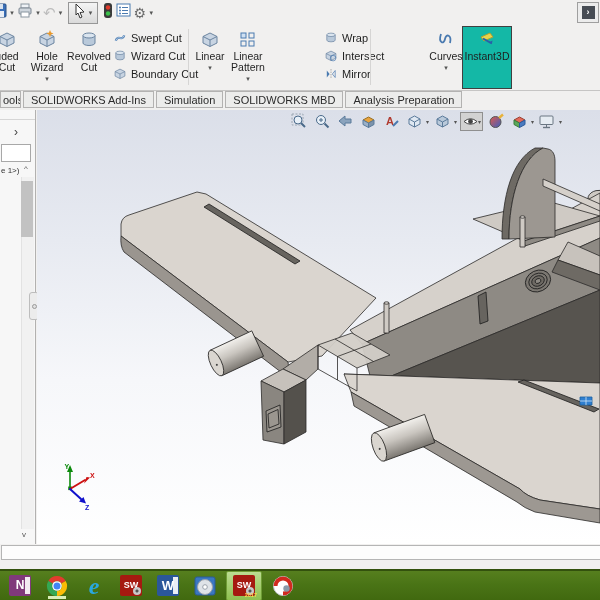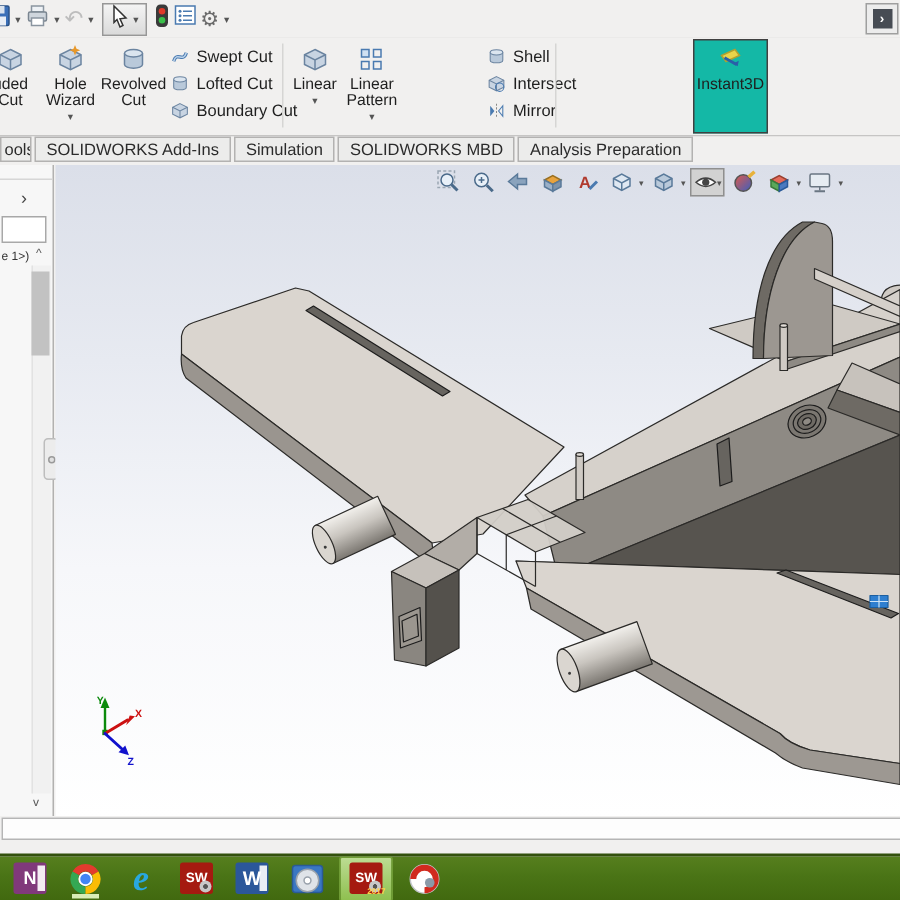--- a/index.html
+++ b/index.html
@@ -227,21 +227,21 @@
     <div class="smallbtn">
       <svg width="14" height="14" viewBox="0 0 20 20">
           <use href="#itube"></use>
         </svg>
       <span>Swept Cut</span>
     </div>
     <div class="smallbtn">
       <svg width="14" height="14" viewBox="0 0 20 20">
           <use href="#icyl"></use>
         </svg>
-      <span>Lofted Cut</span>
+      <span>Wizard Cut</span>
     </div>
     <div class="smallbtn">
       <svg width="14" height="14" viewBox="0 0 20 20">
           <use href="#icube"></use>
         </svg>
       <span>Boundary Cut</span>
     </div>
   </div>
   <div class="rsep" style="left:188px"></div>
   <div class="bigbtn" style="left:192px;width:36px">
@@ -257,37 +257,44 @@
       </svg>
     <span class="lbl">Linear
 Pattern</span>
     <span class="caret"></span>
   </div>
   <div class="smallcol" style="left:324px">
     <div class="smallbtn">
       <svg width="14" height="14" viewBox="0 0 20 20">
           <use href="#icyl"></use>
         </svg>
-      <span>Shell</span>
+      <span>Wrap</span>
     </div>
     <div class="smallbtn">
       <svg width="14" height="14" viewBox="0 0 20 20">
           <use href="#icube"></use>
           <circle cx="13" cy="13" r="4" fill="none" stroke="#4a7ab0"></circle>
         </svg>
       <span>Intersect</span>
     </div>
     <div class="smallbtn">
       <svg width="14" height="14" viewBox="0 0 20 20">
           <use href="#imirror"></use>
         </svg>
       <span>Mirror</span>
     </div>
   </div>
   <div class="rsep" style="left:370px"></div>
+  <div class="bigbtn" style="left:428px;width:36px">
+    <svg width="20" height="20" viewBox="0 0 20 20">
+        <use href="#icurve"></use>
+      </svg>
+    <span class="lbl">Curves</span>
+    <span class="caret"></span>
+  </div>
   <div class="bigbtn pressed" style="left:462px;width:48px">
     <svg width="20" height="20" viewBox="0 0 20 20">
         <use href="#iinst"></use>
       </svg>
     <span class="lbl">Instant3D</span>
   </div>
 </div>
 
 <div id="tabbar" class="abs">
   <div class="tab tab-first">ools</div>

